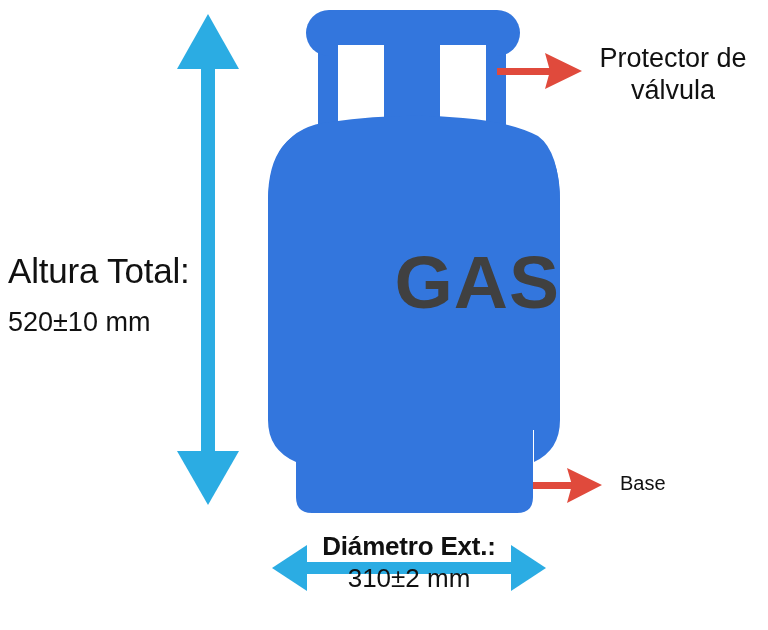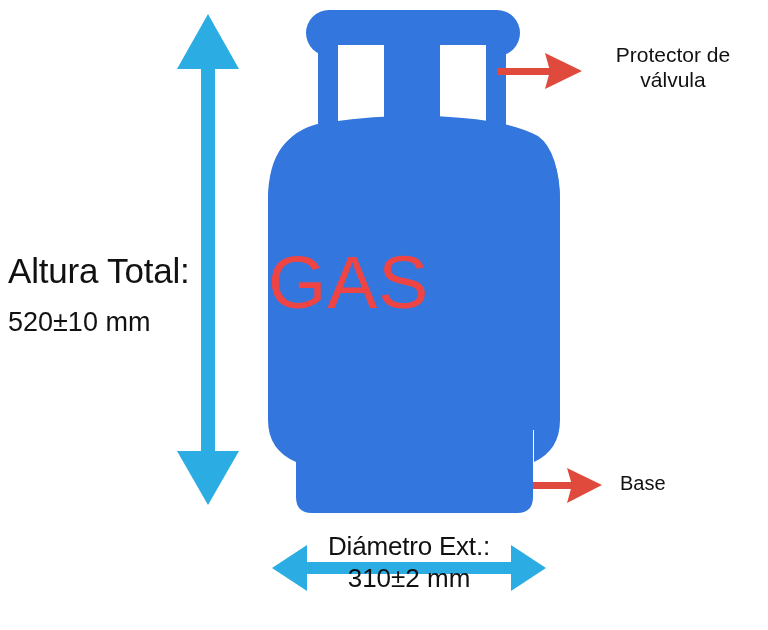--- a/index.html
+++ b/index.html
@@ -60,55 +60,55 @@
   }
   
   #diametro-block {
     left: 278px;
     top: 531px;
     width: 262px;
     text-align: center;
   }
   #diametro-title {
     font-size: 26px;
-    font-weight: normal;
+    font-weight: bold;
     letter-spacing: -0.2px;
     display: block;
   }
   #diametro-value {
     font-size: 26px;
     font-weight: normal;
     display: block;
     margin-top: 1px;
   }
   
   #protector-label {
     left: 588px;
     top: 43px;
     width: 170px;
     text-align: center;
-    font-size: 21px;
+    font-size: 27px;
     white-space: normal;
   }
   #base-label {
     left: 620px;
     top: 472px;
     font-size: 20px;
     text-align: left;
   }
   
   #gas-text {
     position: absolute;
     left: 268px;
     top: 245px;
     width: 292px;
-    text-align: left;
+    text-align: right;
     font-size: 75px;
-    font-weight: normal;
-    color: #ef4444;
+    font-weight: bold;
+    color: #404040;
     letter-spacing: 1px;
     line-height: 1;
   }
 </style>
 </head>
 <body>
 
 <div id="diagram-root">
 
   <svg id="diagram-svg" viewBox="0 0 768 630">

